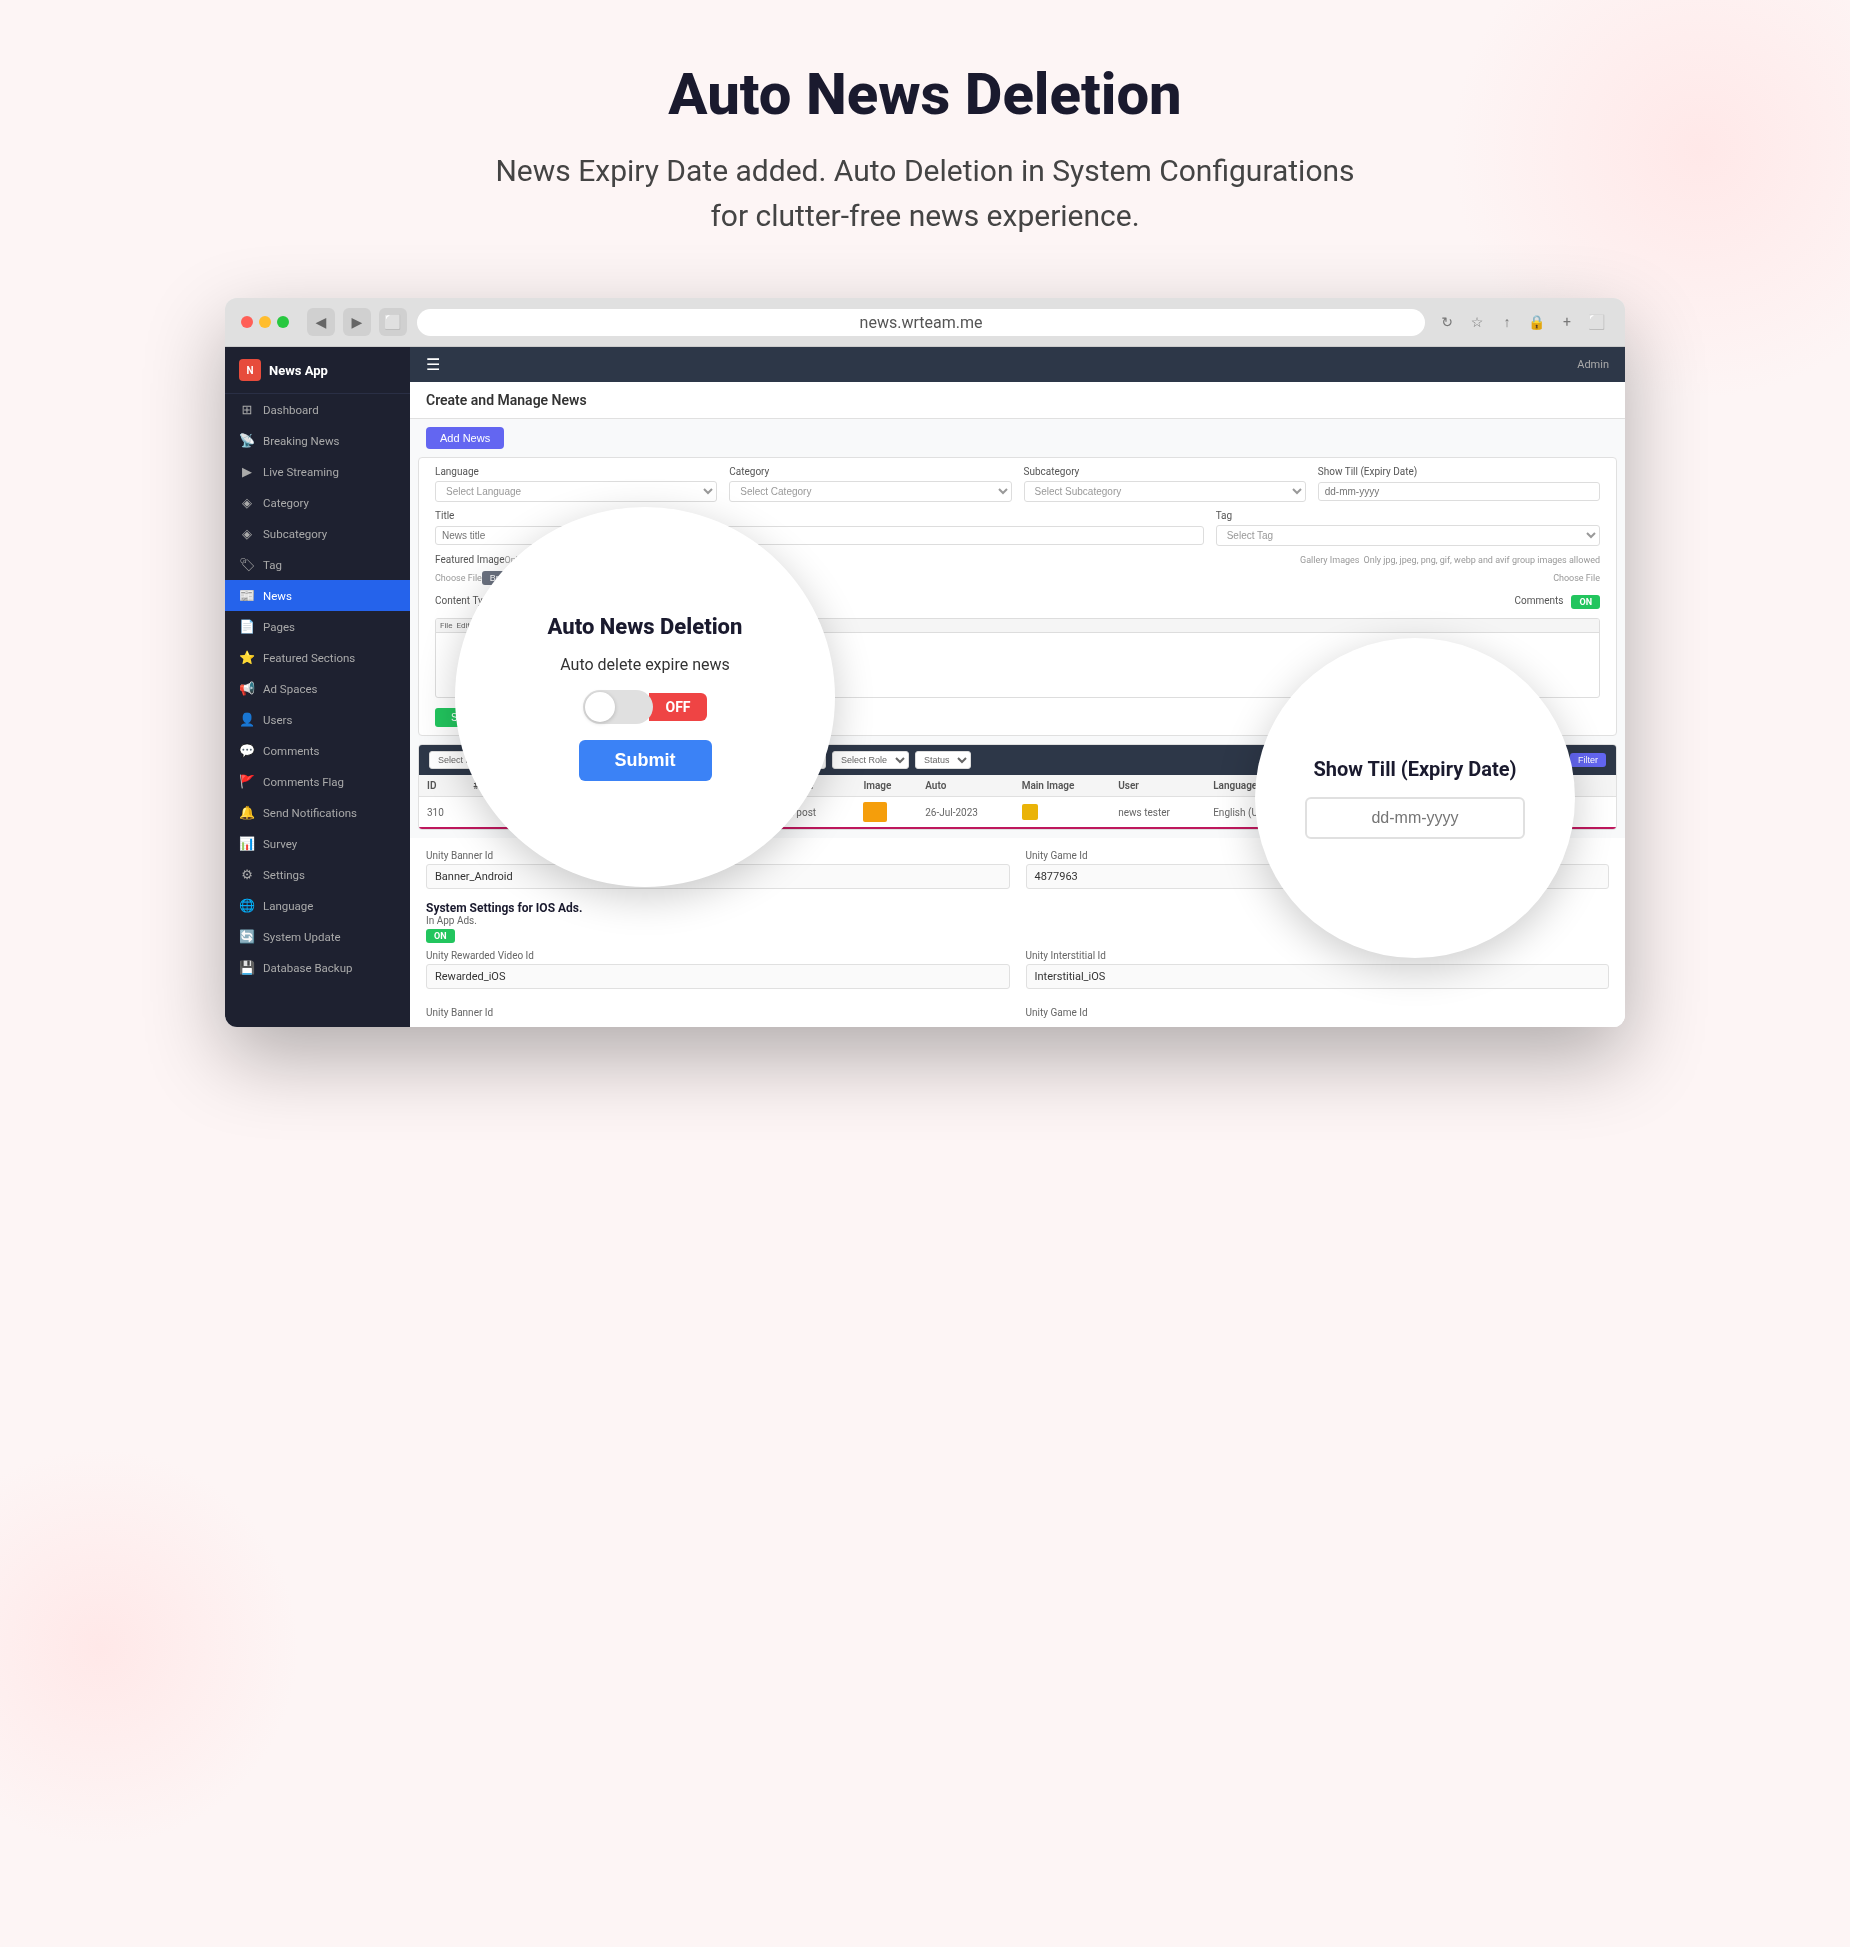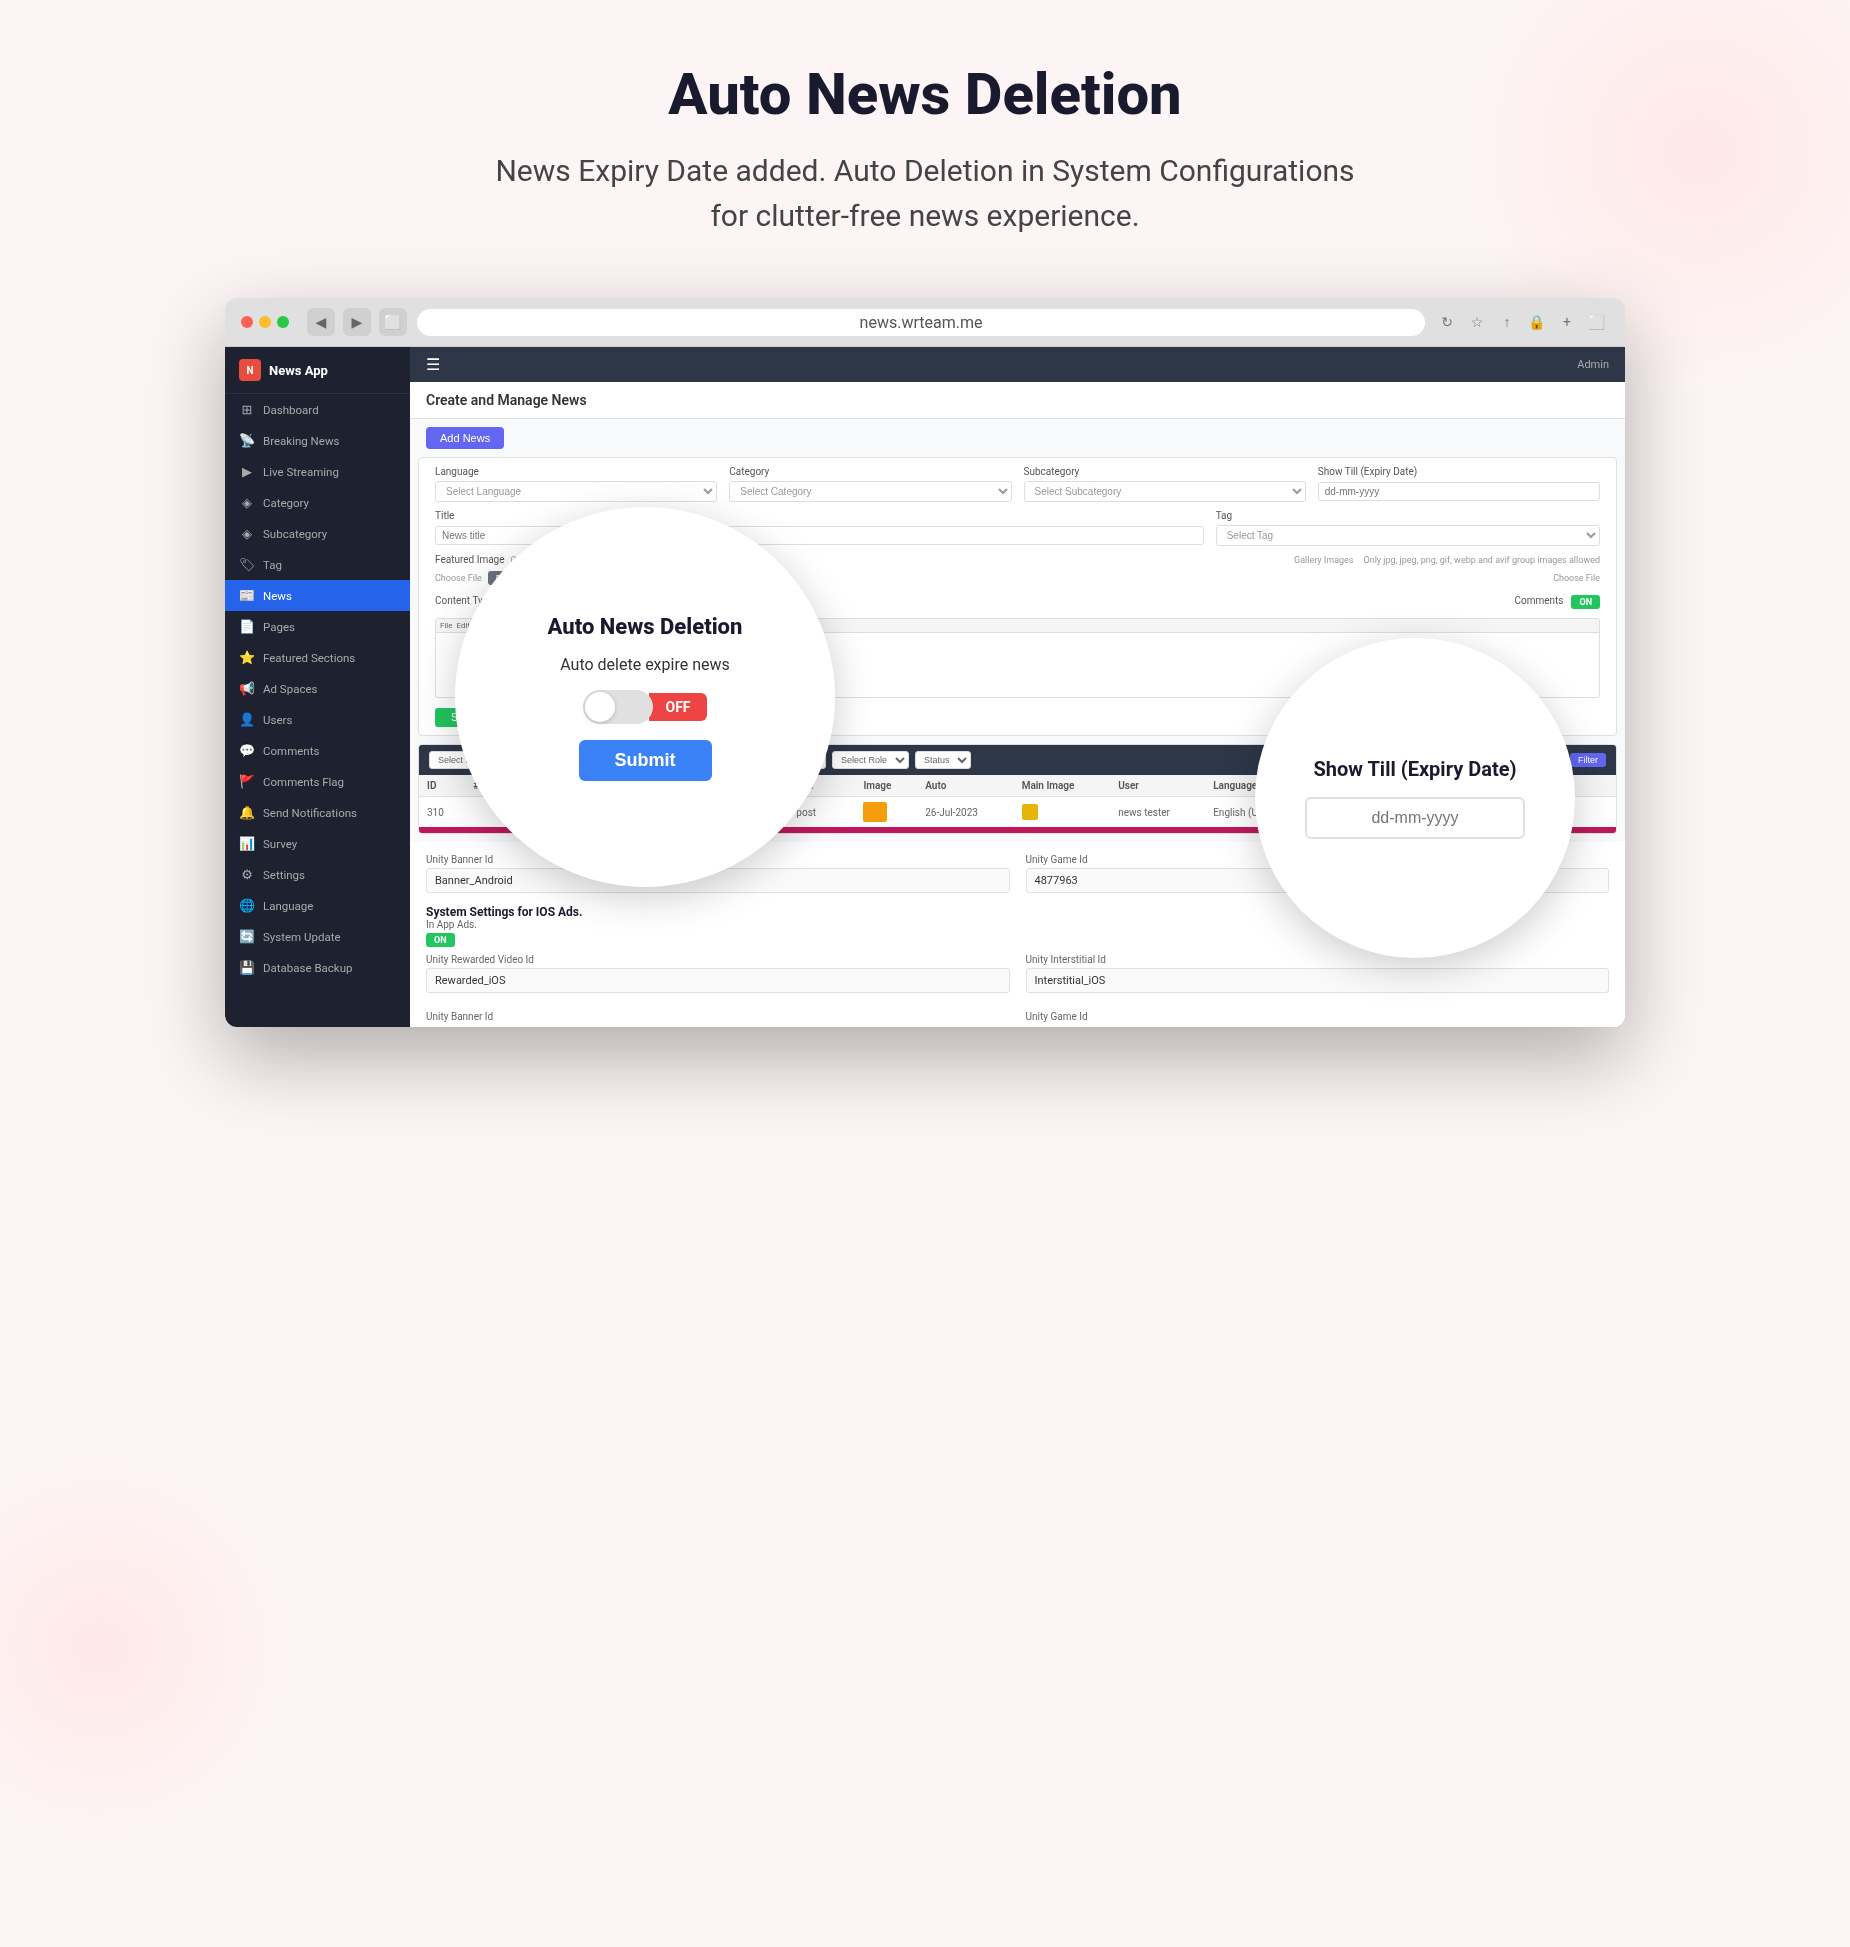--- a/index.html
+++ b/index.html
@@ -275,21 +275,20 @@
       border-radius: 3px;
       padding: 3px 6px;
       font-size: 10px;
       color: #999;
       background: white;
     }
 
     .file-row {
       display: flex;
       align-items: center;
-      gap: 6px;
       margin-bottom: 6px;
     }
     .file-label { font-size: 10px; color: #555; }
     .browse-btn {
       background: #6b7280;
       color: white;
       border: none;
       padding: 2px 8px;
       border-radius: 3px;
       font-size: 9px;
@@ -376,21 +375,21 @@
     .data-table th {
       background: #f5f5f5;
       padding: 5px 8px;
       text-align: left;
       font-weight: 600;
       color: #555;
       border-bottom: 1px solid #e0e0e0;
     }
     .data-table td {
       padding: 5px 8px;
-      border-bottom: 6px solid #be185d;
+      border-bottom: 2px solid #be185d;
       color: #666;
     }
 
     .badge {
       padding: 1px 6px;
       border-radius: 3px;
       font-size: 9px;
       color: white;
       display: inline-block;
     }

